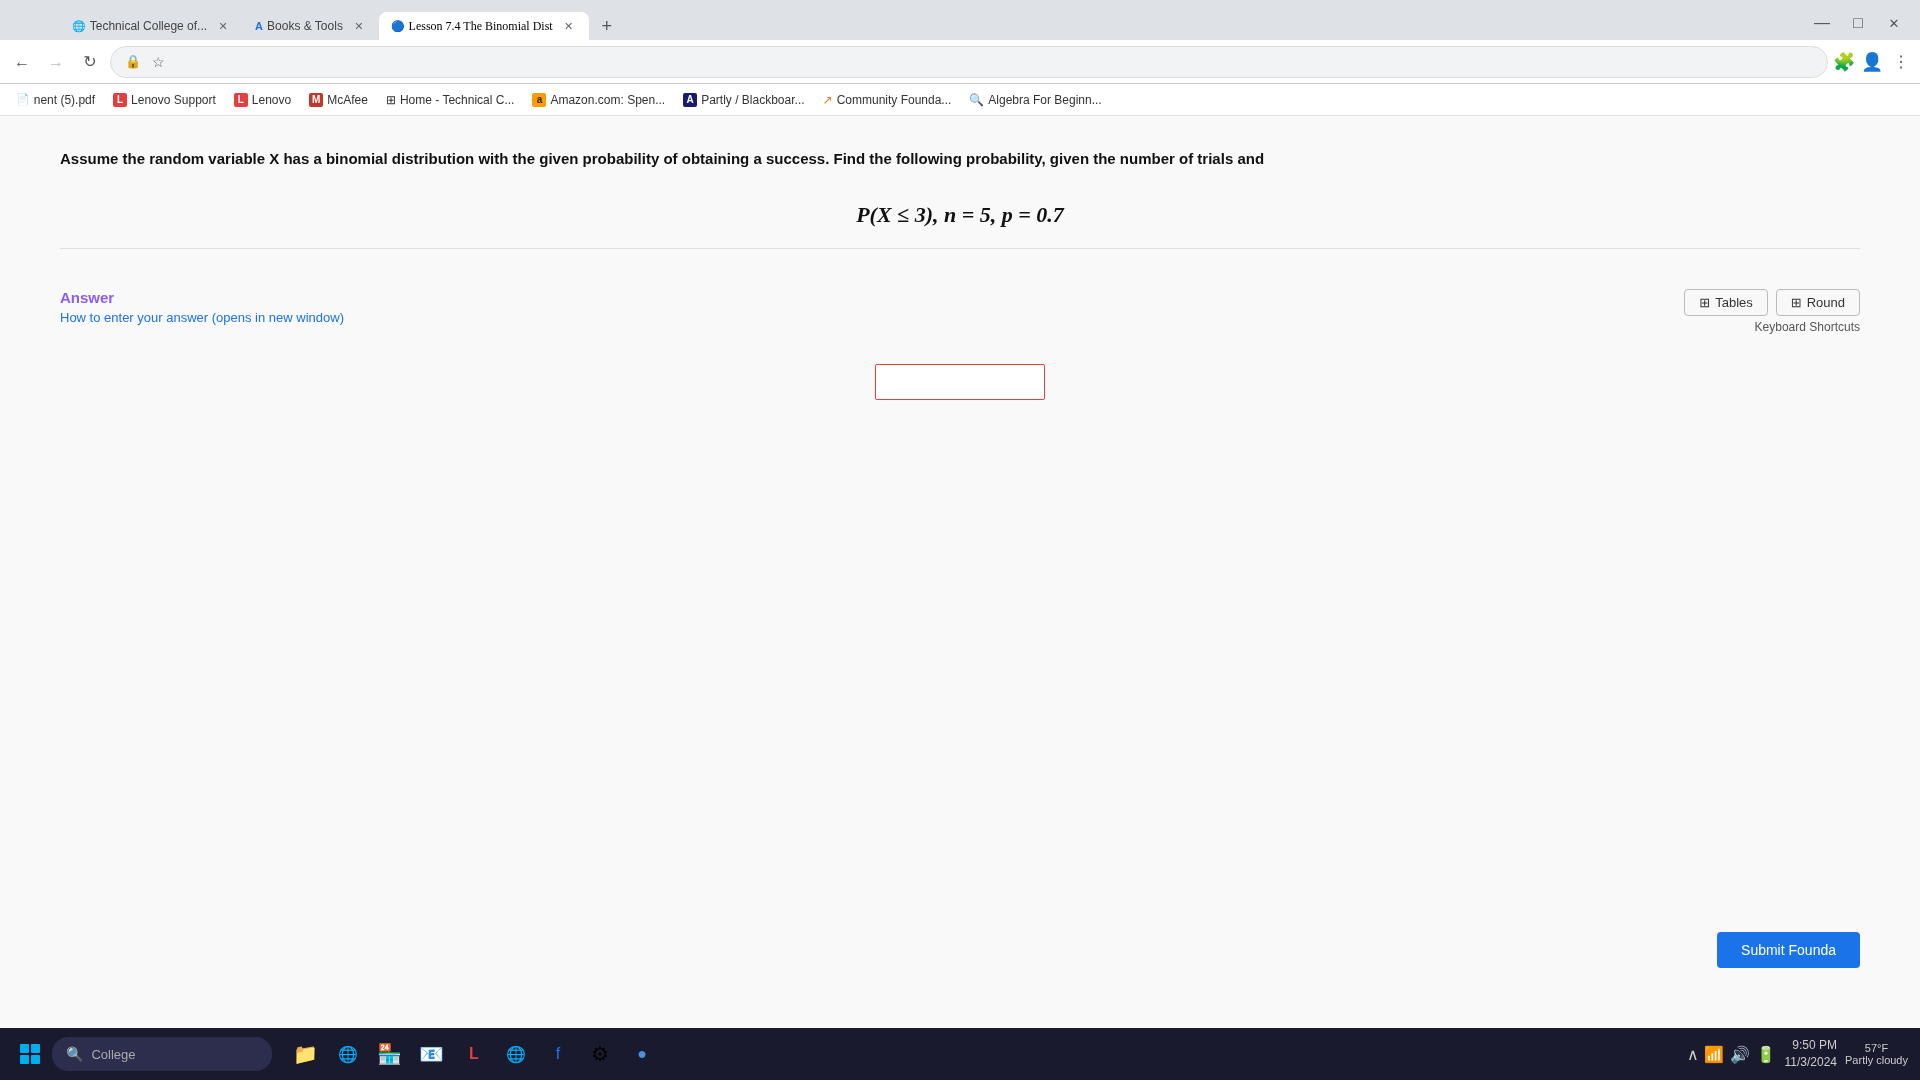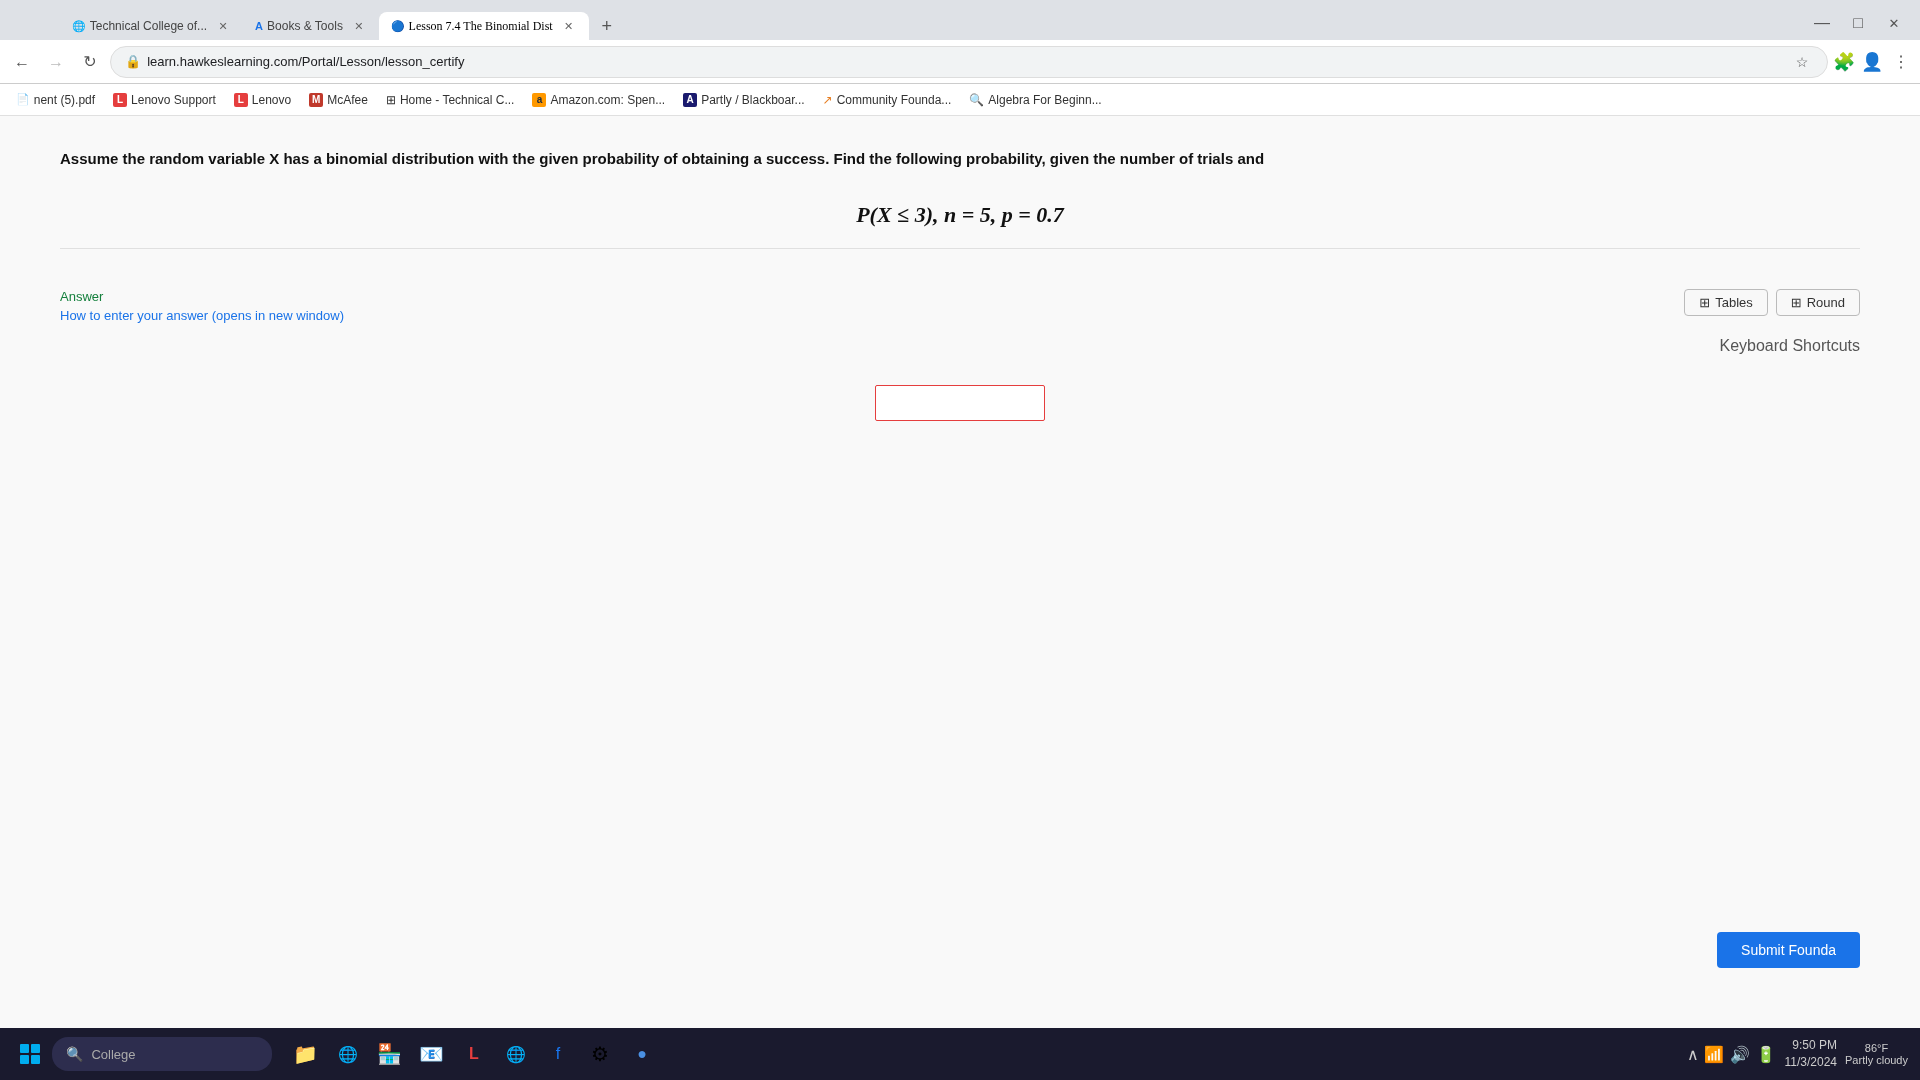--- a/index.html
+++ b/index.html
@@ -39,25 +39,25 @@
     .main-content { flex: 1; padding: 30px 60px; background: #f9f9f9; position: relative; }
 
     .question-text { font-size: 15px; color: #111; line-height: 1.7; max-width: 1300px; font-style: italic; }
     .question-text span { font-weight: bold; font-style: normal; }
 
     .formula-container { display: flex; justify-content: center; margin: 30px 0 20px 0; }
     .formula { font-size: 22px; color: #111; font-family: 'Times New Roman', serif; font-style: italic; font-weight: bold; }
 
     .answer-section { margin-top: 20px; border-top: 1px solid #ddd; padding-top: 20px; }
     .answer-header { display: flex; justify-content: space-between; align-items: flex-start; }
-    .answer-label { font-weight: normal; font-size: 13px; color: #15803d; }
+    .answer-label { font-weight: bold; font-size: 15px; color: #8b5cf6; }
     .answer-help { color: #1a73e8; font-size: 13px; cursor: pointer; text-decoration: none; display: block; margin-top: 4px; }
     .answer-tools { display: flex; gap: 8px; align-items: center; }
     .tool-btn { display: flex; align-items: center; gap: 5px; padding: 5px 14px; border: 1px solid #bbb; background: #f8f8f8; border-radius: 4px; font-size: 13px; cursor: pointer; color: #333; }
-    .keyboard-shortcuts { font-size: 16px; color: #555; text-align: right; margin-top: 21px; cursor: pointer; }
+    .keyboard-shortcuts { font-size: 12px; color: #555; text-align: right; margin-top: 4px; cursor: pointer; }
 
     .answer-input-container { display: flex; justify-content: center; margin-top: 30px; }
     .answer-input { width: 170px; height: 36px; border: 1px solid #e53e3e; border-radius: 2px; padding: 4px 8px; font-size: 14px; outline: none; background: white; }
 
     .submit-container { position: absolute; bottom: 60px; right: 60px; }
     .submit-btn { background: #1a73e8; color: white; border: none; padding: 10px 24px; border-radius: 4px; font-size: 14px; cursor: pointer; }
 
     
     .taskbar { background: #1a1a2e; height: 52px; display: flex; align-items: center; padding: 0 12px; gap: 4px; }
     .taskbar-start { width: 36px; height: 36px; display: flex; align-items: center; justify-content: center; cursor: pointer; }
@@ -107,21 +107,20 @@
       <div class="win-btn" style="font-size:13px;">✕</div>
     </div>
   </div>
 
   <div class="address-bar-row">
     <div class="nav-btn">←</div>
     <div class="nav-btn" style="color:#bbb;">→</div>
     <div class="nav-btn">↻</div>
     <div class="address-box">
       <span style="color:#555; font-size:13px; margin-right:6px;">🔒</span>
-      <span class="address-text">learn.hawkeslearning.com/Portal/Lesson/lesson_certify</span>
       <div class="address-icons">
         <span class="addr-icon">☆</span>
       </div>
     </div>
     <div class="addr-icon" style="font-size:18px;">🧩</div>
     <div class="addr-icon" style="font-size:18px;">👤</div>
     <div class="addr-icon" style="font-size:16px;">⋮</div>
   </div>
 
   <div class="bookmarks-bar">
@@ -241,18 +240,18 @@
         <span class="sys-icon">∧</span>
         <span class="sys-icon">📶</span>
         <span class="sys-icon">🔊</span>
         <span class="sys-icon">🔋</span>
       </div>
       <div class="clock">
         <div>9:50 PM</div>
         <div>11/3/2024</div>
       </div>
       <div class="weather">
-        <div>86°F</div>
+        <div>57°F</div>
         <div>Partly cloudy</div>
       </div>
     </div>
   </div>
 </div>
 
 </body></html>

